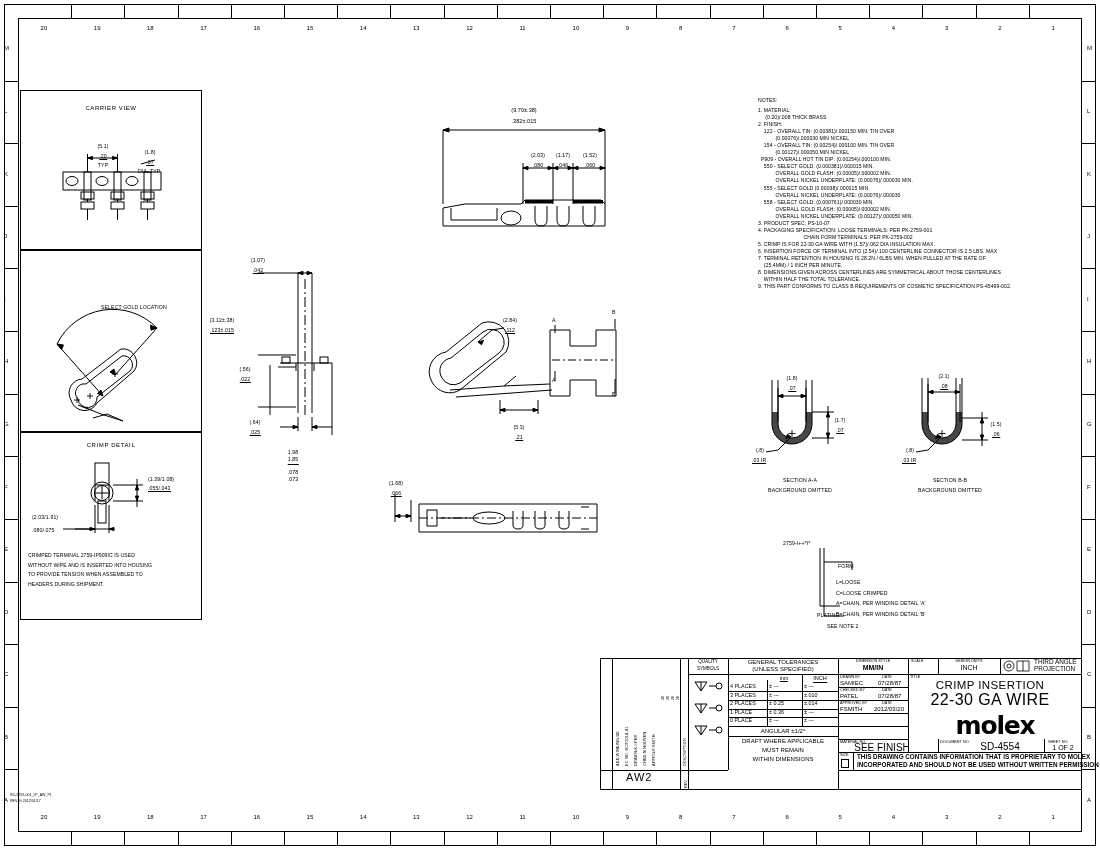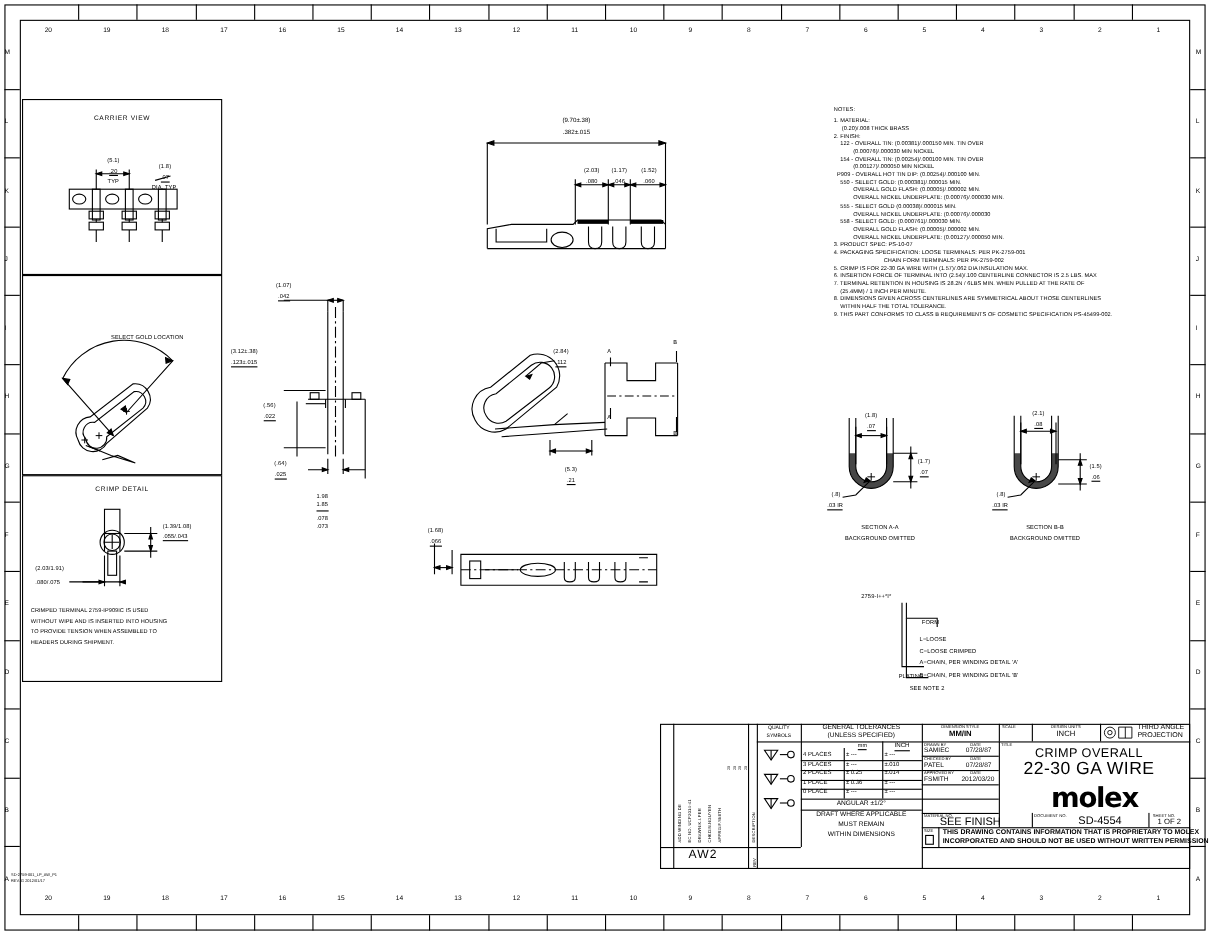--- a/index.html
+++ b/index.html
@@ -627,21 +627,21 @@
   <div class="txt tb" style="left:840px;top:740px;font-size:3.8px;">MATERIAL NO.</div>
   <div class="txt tb ctr" style="left:882px;top:743px;font-size:10px;">SEE FINISH</div>
   <div class="ln vl" style="left:938px;top:739px;height:13px;"></div>
   <div class="txt tb" style="left:940px;top:740px;font-size:3.8px;">DOCUMENT NO.</div>
   <div class="txt tb ctr" style="left:1000px;top:742px;font-size:10px;">SD-4554</div>
   <div class="ln vl" style="left:1044px;top:739px;height:13px;"></div>
   <div class="txt tb" style="left:1048px;top:740px;font-size:3.8px;">SHEET NO.</div>
   <div class="txt tb ctr" style="left:1063px;top:744px;font-size:7px;">1 OF 2</div>
 
   <div class="txt tb" style="left:910px;top:675px;font-size:3.8px;">TITLE</div>
-  <div class="txt tb ctr" style="left:990px;top:679px;font-size:11.5px;letter-spacing:.4px;">CRIMP OVERALL</div>
+  <div class="txt tb ctr" style="left:990px;top:679px;font-size:11.5px;letter-spacing:.4px;">CRIMP INSERTION</div>
   <div class="txt tb ctr" style="left:990px;top:692px;font-size:16px;letter-spacing:.4px;">22-30 GA WIRE</div>
   <div class="txt brand ctr" style="left:995px;top:713px;">molex</div>
 
   <div class="txt tb" style="left:840px;top:753px;font-size:3.8px;">SIZE</div>
   <div class="box" style="left:841px;top:759px;width:8px;height:9px;"></div>
   <div class="ln vl" style="left:853px;top:752px;height:18px;"></div>
   <div class="txt tb" style="left:857px;top:754px;font-size:6.3px;font-weight:bold;">THIS DRAWING CONTAINS INFORMATION THAT IS PROPRIETARY TO MOLEX</div>
   <div class="txt tb" style="left:857px;top:762px;font-size:6.3px;font-weight:bold;">INCORPORATED AND SHOULD NOT BE USED WITHOUT WRITTEN PERMISSION</div>
 
   <div class="txt" style="left:10px;top:794px;font-size:3.6px;">SD-2759-001_LP_AW_P1</div>

